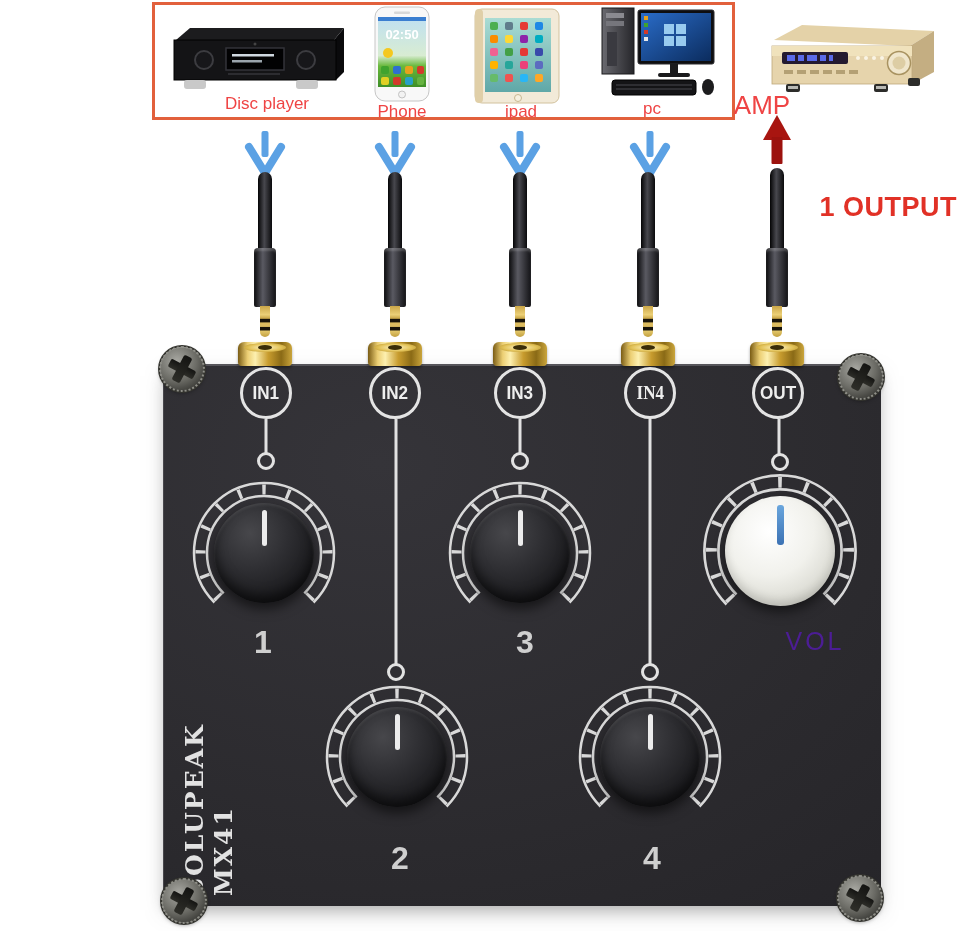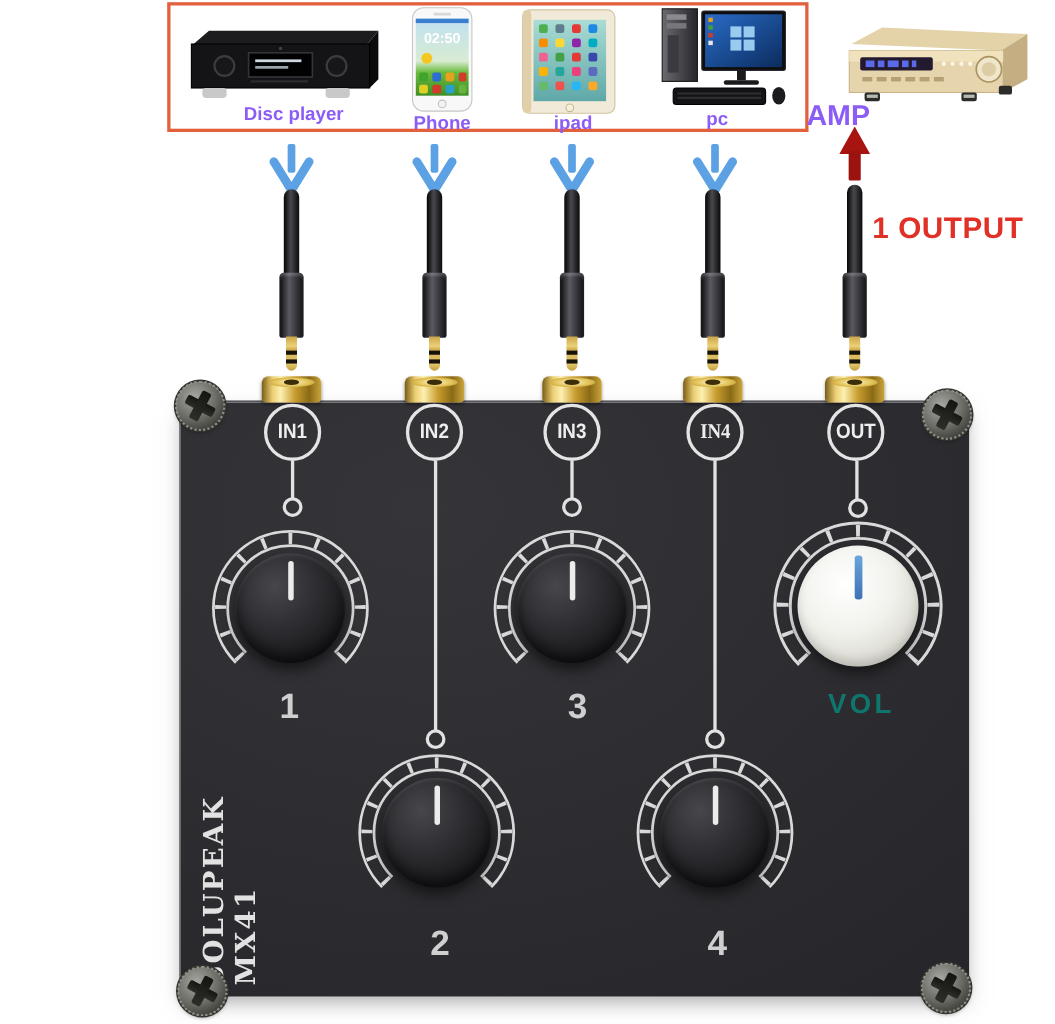--- a/index.html
+++ b/index.html
@@ -4,21 +4,21 @@
 <style>
   html,body{margin:0;padding:0;background:#ffffff;}
   .scene{position:relative;width:959px;height:931px;background:#fff;overflow:hidden;
          font-family:"Liberation Sans",sans-serif;}
   .abs{position:absolute;}
 
   
   .red-box{position:absolute;left:152px;top:2px;width:577px;height:112px;
            border:3px solid #e2603c;background:transparent;}
   .big-red{position:absolute;color:#e13126;font-weight:bold;font-size:28px;letter-spacing:.5px;}
-  .dev-label{position:absolute;color:#8b5cf6;font-size:17px;text-align:center;font-weight:bold;}
+  .dev-label{position:absolute;color:#ef4444;font-size:17px;text-align:center;}
 
   
   .arrow-svg{position:absolute;}
 
   
   .plug{position:absolute;top:0;width:0;}
   .plug .wire{position:absolute;left:-7px;top:172px;width:14px;height:78px;
     border-radius:7px 7px 0 0;
     background:linear-gradient(90deg,#040405,#48484e 45%,#0a0a0c);}
   .plug .barrel{position:absolute;left:-11px;top:248px;width:22px;height:59px;
@@ -64,22 +64,22 @@
   .knob.white{width:110px;height:110px;
     background:radial-gradient(circle at 40% 32%,#ffffff,#f1f1ec 45%,#d9d9d1 75%,#bdbdb2 100%);
     box-shadow:0 6px 12px rgba(0,0,0,.5),inset 0 -5px 9px rgba(0,0,0,.14);}
   .pointer{position:absolute;left:50%;top:7px;width:5px;height:36px;margin-left:-2.5px;
     border-radius:3px;background:#ececec;}
   .pointer.blue{width:7px;height:40px;margin-left:-3.5px;top:9px;
     background:linear-gradient(180deg,#6aa6dd,#3c72b4);}
 
   .num{position:absolute;transform:translate(-50%,-50%);color:#cfcfcf;
     font-weight:bold;font-size:32px;}
-  .vol-label{position:absolute;transform:translate(-50%,-50%);color:#0f766e;
-    font-weight:bold;font-size:25px;letter-spacing:3px;}
+  .vol-label{position:absolute;transform:translate(-50%,-50%);color:#4c1d95;
+    font-weight:normal;font-size:25px;letter-spacing:3px;margin-left:32px;}
   .brand{position:absolute;left:180px;top:648px;height:248px;width:40px;}
   .brand span{writing-mode:vertical-rl;transform:rotate(180deg);display:inline-block;
     font-family:"DejaVu Serif",serif;font-weight:bold;font-size:25px;letter-spacing:2px;
     color:#e2e2e2;height:100%;text-align:left;}
 
   .screw{position:absolute;transform:translate(-50%,-50%);width:44px;height:44px;border-radius:50%;
     background:radial-gradient(circle at 38% 32%,#a8a8a2,#6a6a64 50%,#3a3a36 80%,#55554f);
     box-shadow:0 0 0 2px #34342f,0 2px 4px rgba(0,0,0,.4);
     outline:2px dotted #8f8f88;outline-offset:-1px;}
   .screw::before,.screw::after{content:"";position:absolute;left:50%;top:50%;
@@ -87,21 +87,21 @@
   .screw::before{width:28px;height:9px;transform:translate(-50%,-50%) rotate(28deg);}
   .screw::after{width:9px;height:28px;transform:translate(-50%,-50%) rotate(28deg);}
 </style>
 </head>
 <body>
 
 <div class="scene">
 
   <div class="red-box"></div>
 
-  <div class="big-red" style="left:793px;top:192px;width:164px;text-align:left;font-size:27px;">1 OUTPUT</div>
+  <div class="big-red" style="left:793px;top:192px;width:164px;text-align:right;font-size:27px;">1 OUTPUT</div>
 
   <svg class="abs" style="left:168px;top:20px;" width="182" height="78" viewBox="0 0 182 78">
     <polygon points="8,20 22,8 176,8 166,20" fill="#1c1c1e"></polygon>
     <polygon points="166,20 176,8 176,52 168,60" fill="#0a0a0c"></polygon>
     <rect x="6" y="20" width="162" height="40" fill="#141416" stroke="#000" stroke-width="1"></rect>
     <rect x="58" y="28" width="58" height="22" fill="#020203" stroke="#33333a" stroke-width="1.5"></rect>
     <rect x="64" y="34" width="42" height="2.5" fill="#cfd8e0"></rect>
     <rect x="64" y="40" width="30" height="2.5" fill="#9aa4ac"></rect>
     <circle cx="36" cy="40" r="9" fill="#17171a" stroke="#3c3c40" stroke-width="2"></circle>
     <circle cx="138" cy="40" r="9" fill="#17171a" stroke="#3c3c40" stroke-width="2"></circle>

